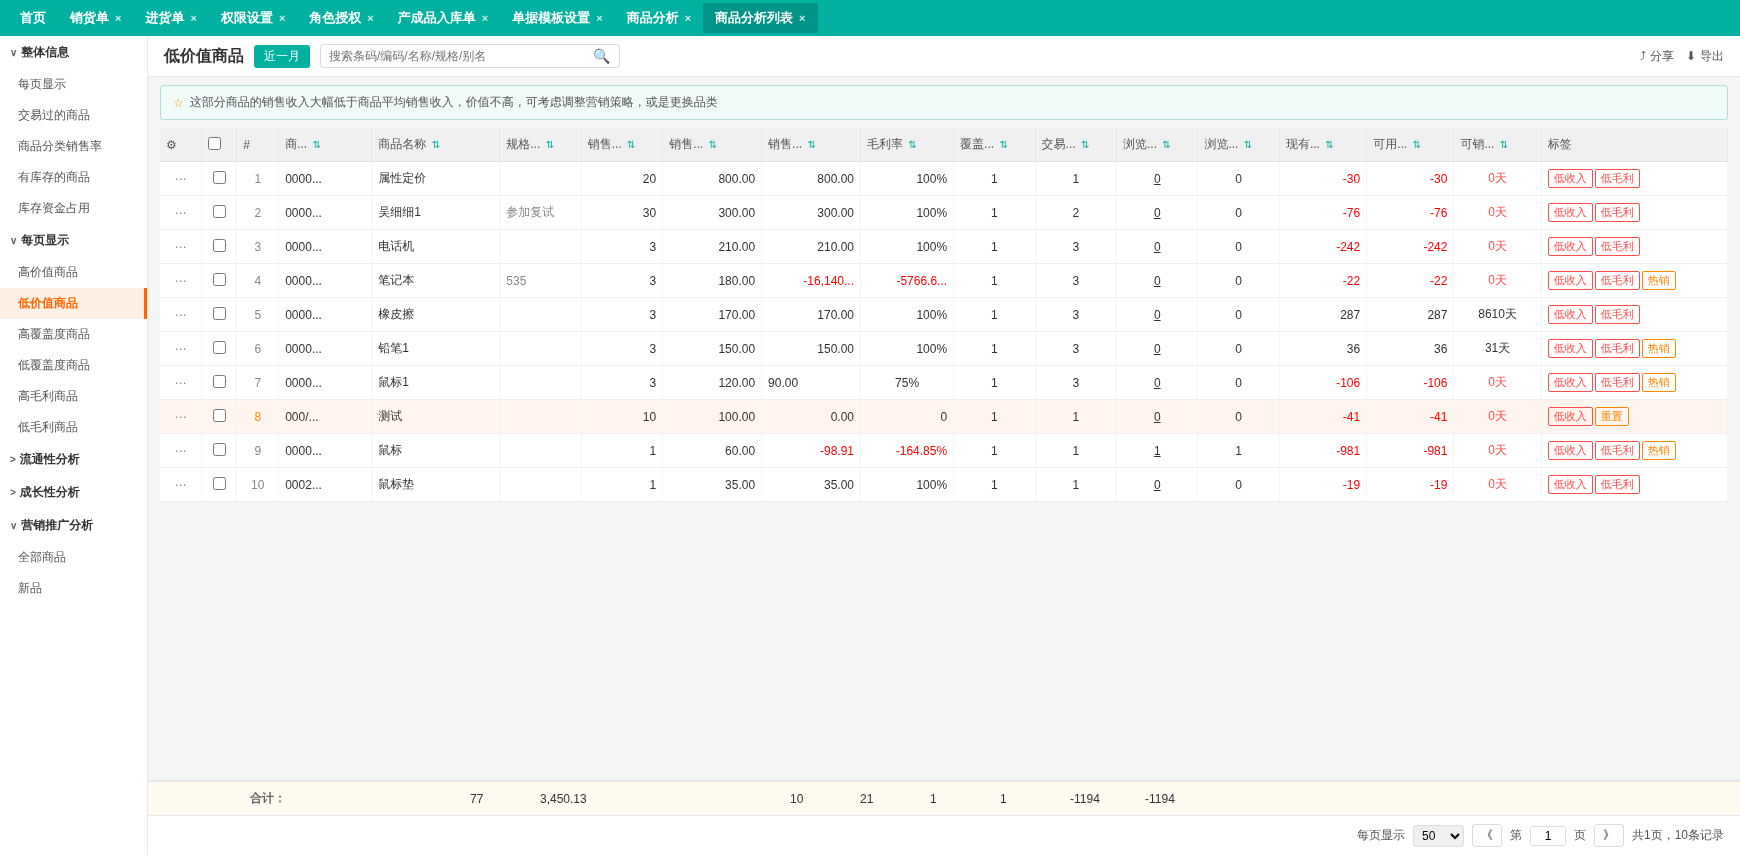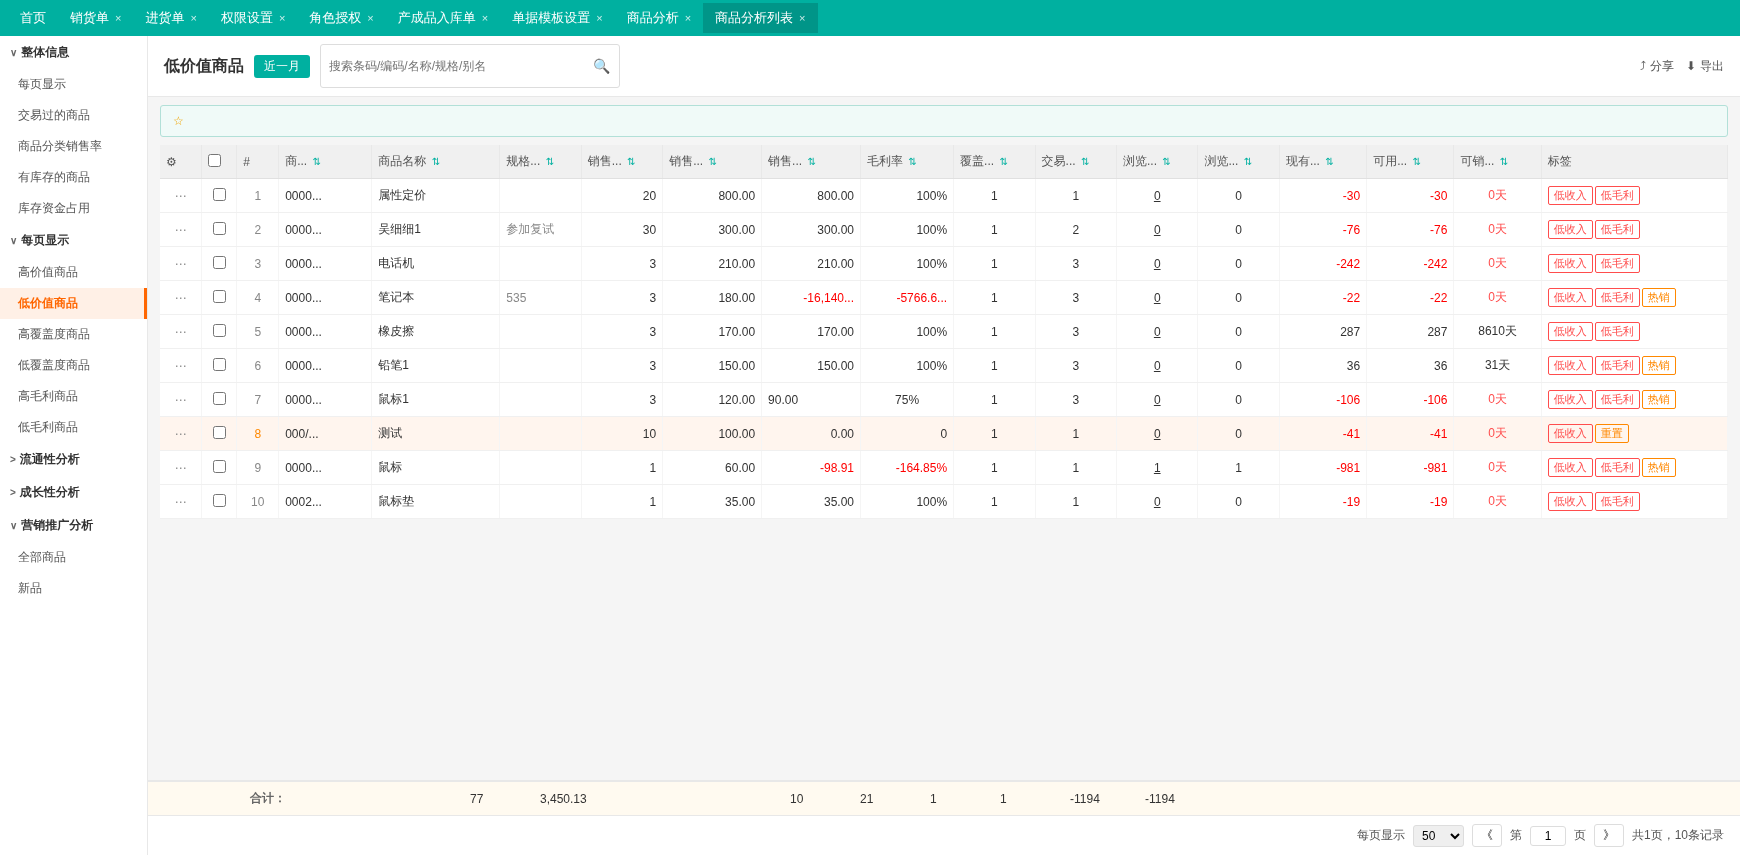--- a/index.html
+++ b/index.html
@@ -16,20 +16,21 @@
     }
     .nav-item {
       color: #fff;
       padding: 0 12px;
       height: 30px;
       display: flex;
       align-items: center;
       cursor: pointer;
       white-space: nowrap;
       font-size: 13px;
+      font-weight: bold;
     }
     .nav-item.active { background: rgba(0,0,0,0.15); }
     .nav-item .close-x { margin-left: 6px; font-size: 11px; opacity: 0.8; }
 
     
     .layout { display: flex; height: calc(855px - 36px); }
 
     
     .sidebar {
       width: 148px;
@@ -81,21 +82,21 @@
       border-radius: 3px;
       padding: 3px 10px;
       cursor: pointer;
       font-size: 12px;
     }
     .search-box {
       display: flex;
       align-items: center;
       border: 1px solid #ddd;
       border-radius: 3px;
-      padding: 13px 8px;
+      padding: 3px 8px;
       background: #fff;
       flex: 1;
       max-width: 300px;
     }
     .search-box input {
       border: none;
       outline: none;
       font-size: 12px;
       width: 100%;
       color: #999;
@@ -299,20 +300,21 @@
         </div>
         <div class="action-btn">
           <span>⬇</span>
           <span>导出</span>
         </div>
       </div>
     </div>
 
     <div class="info-tip">
       <span class="tip-icon">☆</span>
+      <span>这部分商品的销售收入大幅低于商品平均销售收入，价值不高，可考虑调整营销策略，或是更换品类</span>
     </div>
 
     <div class="table-area">
       <table>
         <colgroup>
           <col style="width:36px">
           <col style="width:30px">
           <col style="width:36px">
           <col style="width:80px">
           <col style="width:110px">

